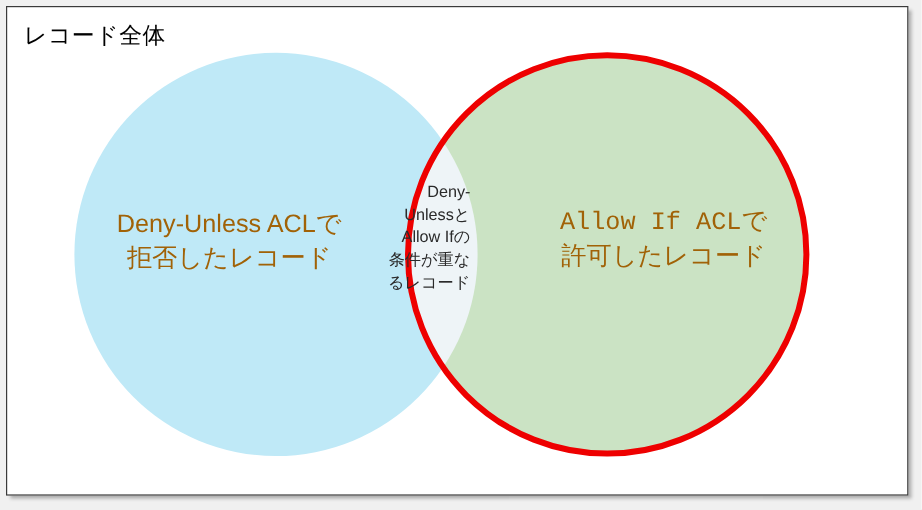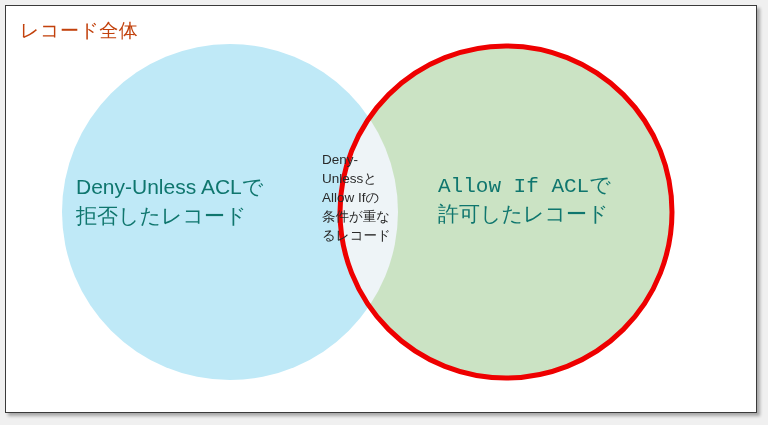--- a/index.html
+++ b/index.html
@@ -34,58 +34,58 @@
     background: #f0f0f0;
   }
 
   
   #diagram-title {
     position: absolute;
     left: 14px;
     top: 13px;
     font-size: 19px;
     line-height: 24px;
-    color: #c2410c;
+    color: #000000;
     white-space: nowrap;
     letter-spacing: 0.5px;
   }
 
   
   #venn-svg {
     position: absolute;
     left: 0;
     top: 0;
     width: 768px;
     height: 425px;
     pointer-events: none;
   }
 
   
   .venn-label {
     position: absolute;
-    text-align: left;
-    color: #0f766e;
+    text-align: center;
+    color: #a16207;
     white-space: pre-line;
   }
 
   #label-left {
     left: 76px;
     top: 172px;
     width: 230px;
     font-size: 21px;
     line-height: 29px;
   }
 
   #label-center {
     left: 322px;
     top: 150px;
     width: 70px;
     font-size: 13.5px;
     line-height: 19px;
-    text-align: left;
+    text-align: right;
     color: #2a2a2a;
   }
 
   #label-right {
     left: 438px;
     top: 172px;
     width: 230px;
     font-size: 21px;
     line-height: 29px;
     font-family: Liberation Mono, monospace;

